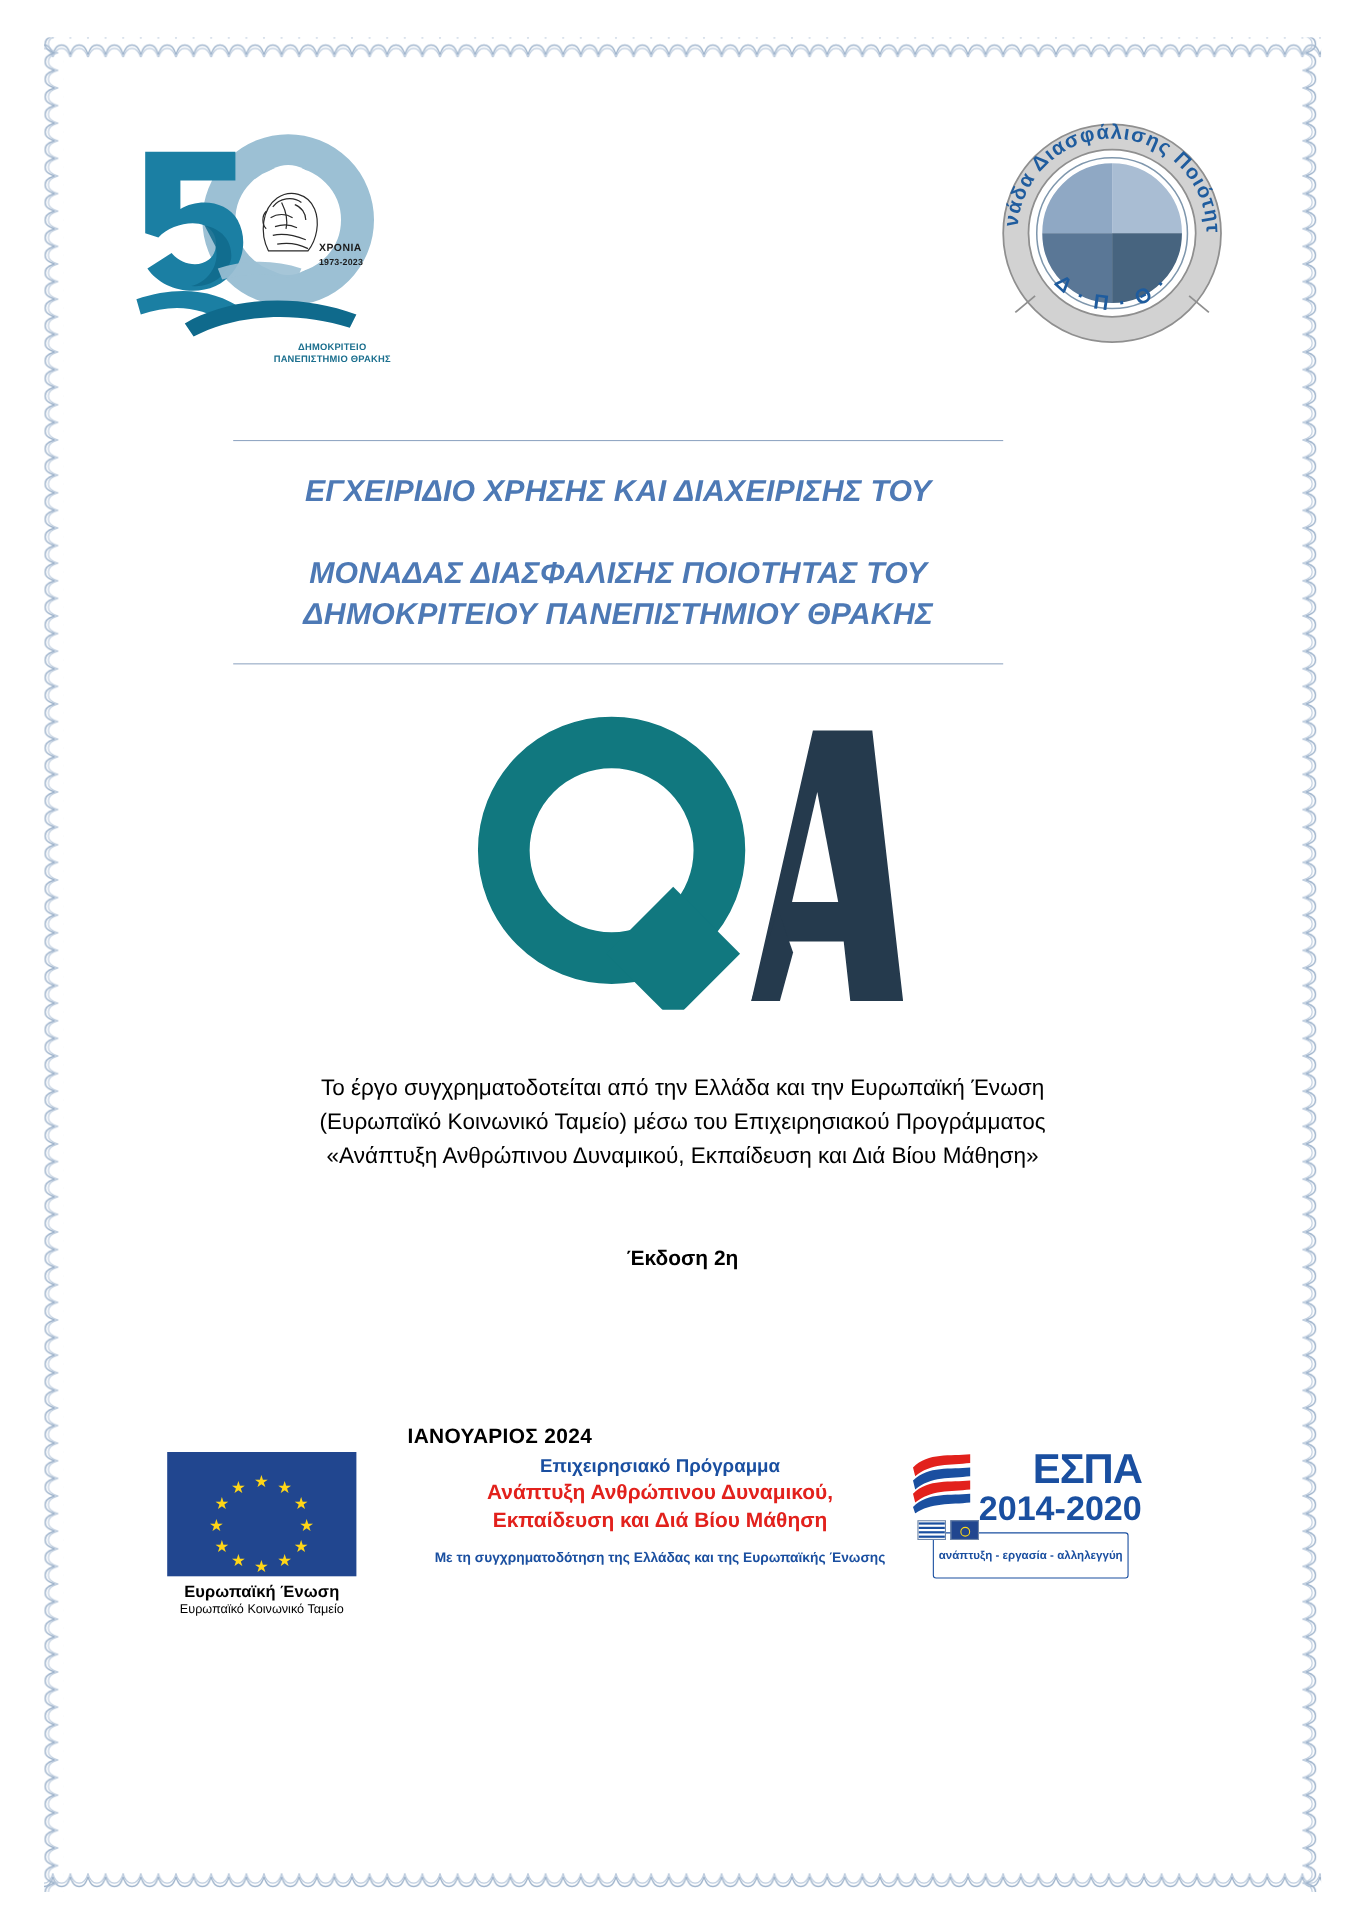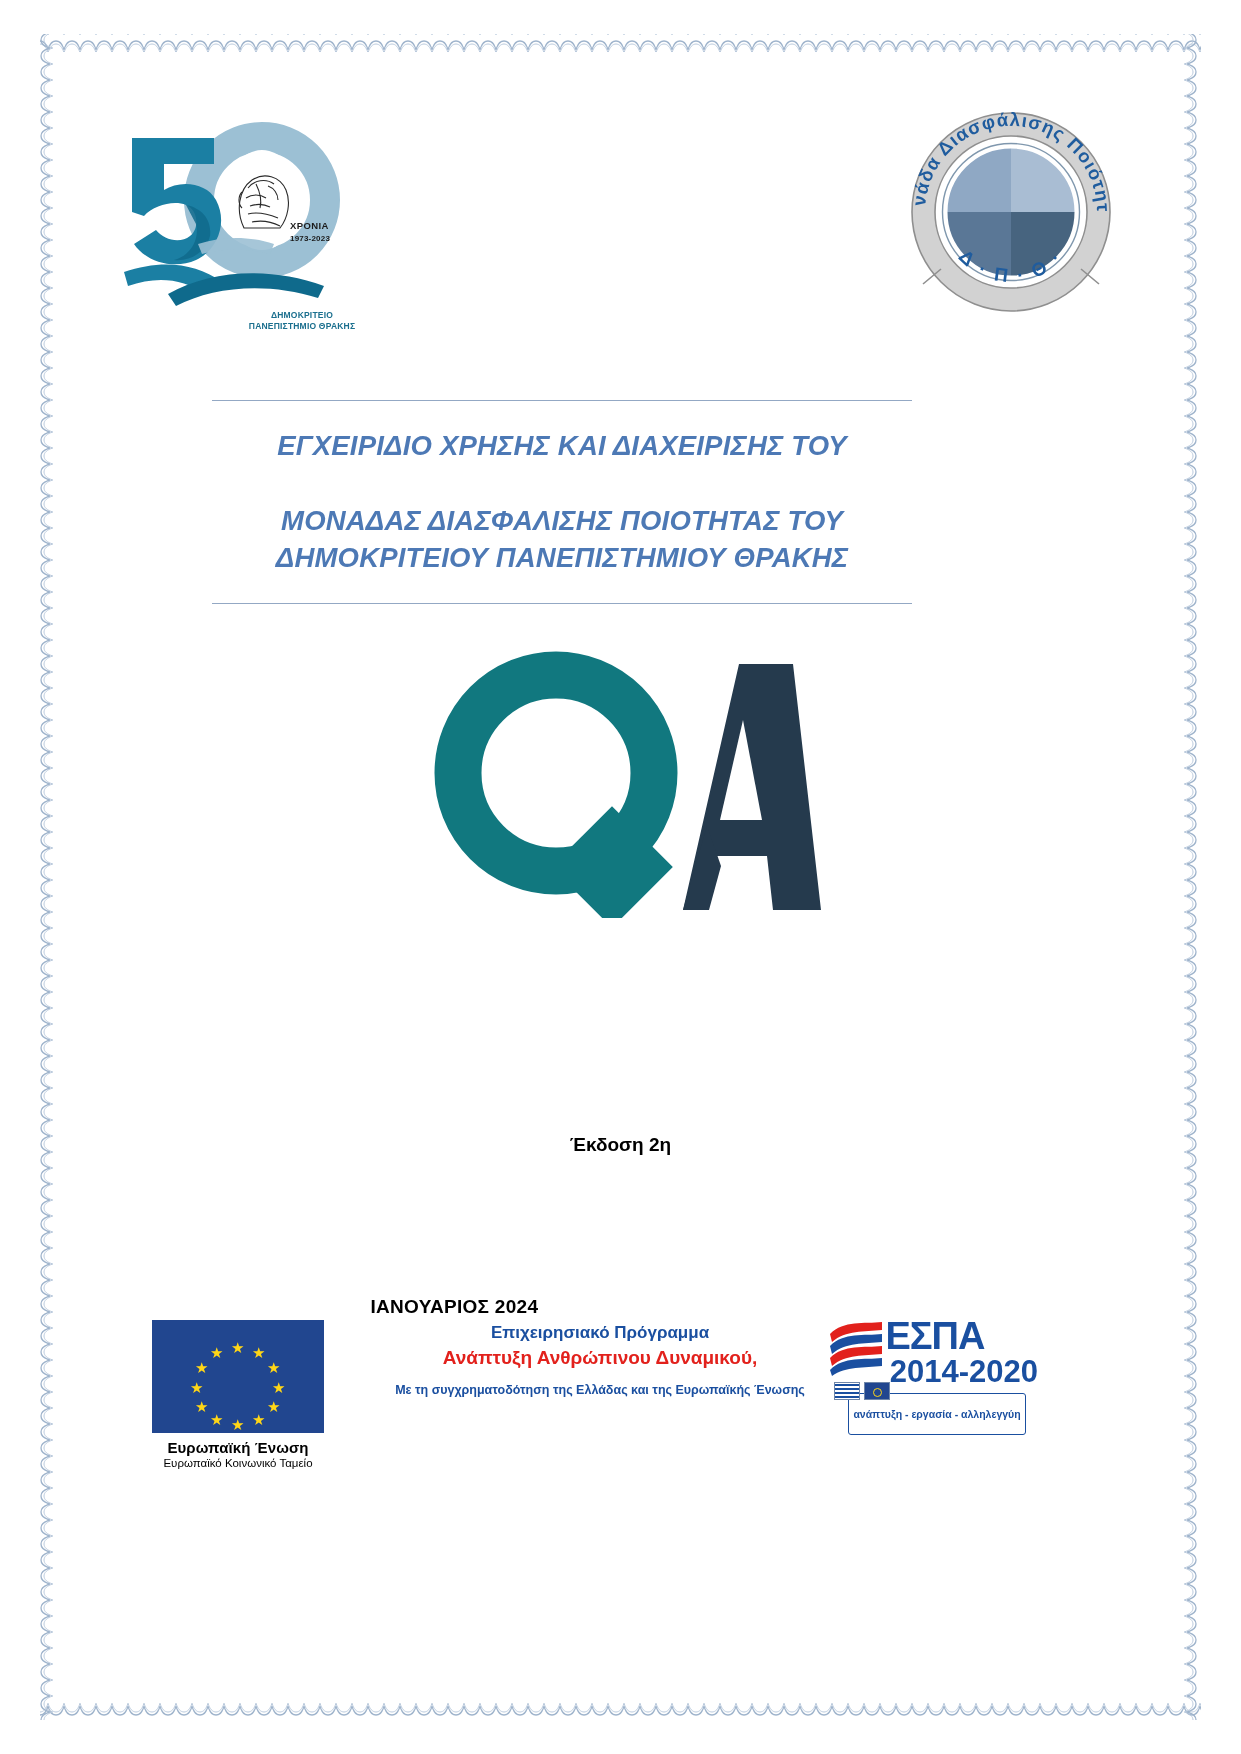--- a/index.html
+++ b/index.html
@@ -225,20 +225,21 @@
     top: 6px;
     width: 210px;
     text-align: center;
   }
   #espa-wordmark {
     font-size: 38px;
     font-weight: bold;
     color: #1a4fa0;
     letter-spacing: -1px;
     line-height: .95;
+    text-align: right;
     padding-right: 4px;
   }
   #espa-years {
     font-size: 31px;
     font-weight: bold;
     color: #1a4fa0;
     line-height: 1;
     text-align: right;
     padding-right: 4px;
     margin-top: 2px;
@@ -428,20 +429,25 @@
 
       <path d="M299 172 L322 72 L341 172 Z" fill="#ffffff"></path>
 
       <path d="M262 262 L286 178 L300 218 L288 262 Z" fill="#253a4d"></path>
 
       <text x="-9999" y="-9999" font-size="10">Q</text>
       <text x="-9999" y="-9999" font-size="10">A</text>
     </svg>
   </div>
 
+  <div id="funding-text">
+    <p>Το έργο συγχρηματοδοτείται από την Ελλάδα και την Ευρωπαϊκή Ένωση</p>
+    <p>(Ευρωπαϊκό Κοινωνικό Ταμείο) μέσω του Επιχειρησιακού Προγράμματος</p>
+    <p>«Ανάπτυξη Ανθρώπινου Δυναμικού, Εκπαίδευση και Διά Βίου Μάθηση»</p>
+  </div>
 
   <div id="edition">Έκδοση 2η</div>
 
   <div id="pub-date">ΙΑΝΟΥΑΡΙΟΣ 2024</div>
 
 </div>
 
 <div id="footer-band">
 
   <div id="eu-block">
@@ -459,20 +465,21 @@
       <span class="eu-star" style="left:43px;  top:40px;">★</span>
       <span class="eu-star" style="left:58px;  top:25px;">★</span>
     </div>
     <div id="eu-name">Ευρωπαϊκή Ένωση</div>
     <div id="eu-fund">Ευρωπαϊκό Κοινωνικό Ταμείο</div>
   </div>
 
   <div id="op-block">
     <div class="op-line-1">Επιχειρησιακό Πρόγραμμα</div>
     <div class="op-line-2">Ανάπτυξη Ανθρώπινου Δυναμικού,</div>
+    <div class="op-line-3">Εκπαίδευση και Διά Βίου Μάθηση</div>
     <div id="op-sub">Με τη συγχρηματοδότηση της Ελλάδας και της Ευρωπαϊκής Ένωσης</div>
   </div>
 
   <div id="espa-block">
     <svg id="espa-swoosh" viewBox="0 0 58 56" xmlns="http://www.w3.org/2000/svg">
       <path d="M2 14 C 16 0, 36 4, 54 2 L 54 10 C 36 12, 18 10, 4 22 Z" fill="#e2211c"></path>
       <path d="M2 26 C 16 12, 36 16, 54 14 L 54 22 C 36 24, 18 22, 4 34 Z" fill="#1a4fa0"></path>
       <path d="M2 38 C 16 24, 36 28, 54 26 L 54 34 C 36 36, 18 34, 4 46 Z" fill="#e2211c"></path>
       <path d="M2 50 C 16 36, 36 40, 54 38 L 54 46 C 36 48, 18 46, 4 56 Z" fill="#1a4fa0"></path>
     </svg>

